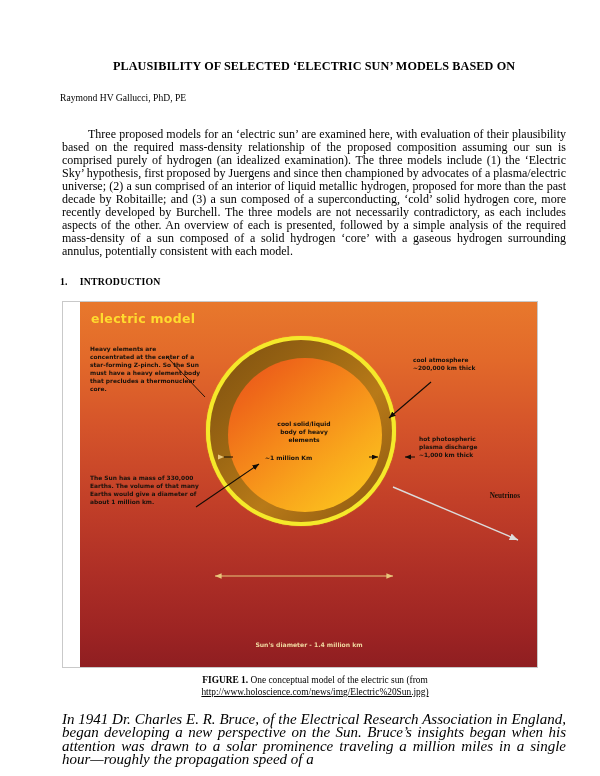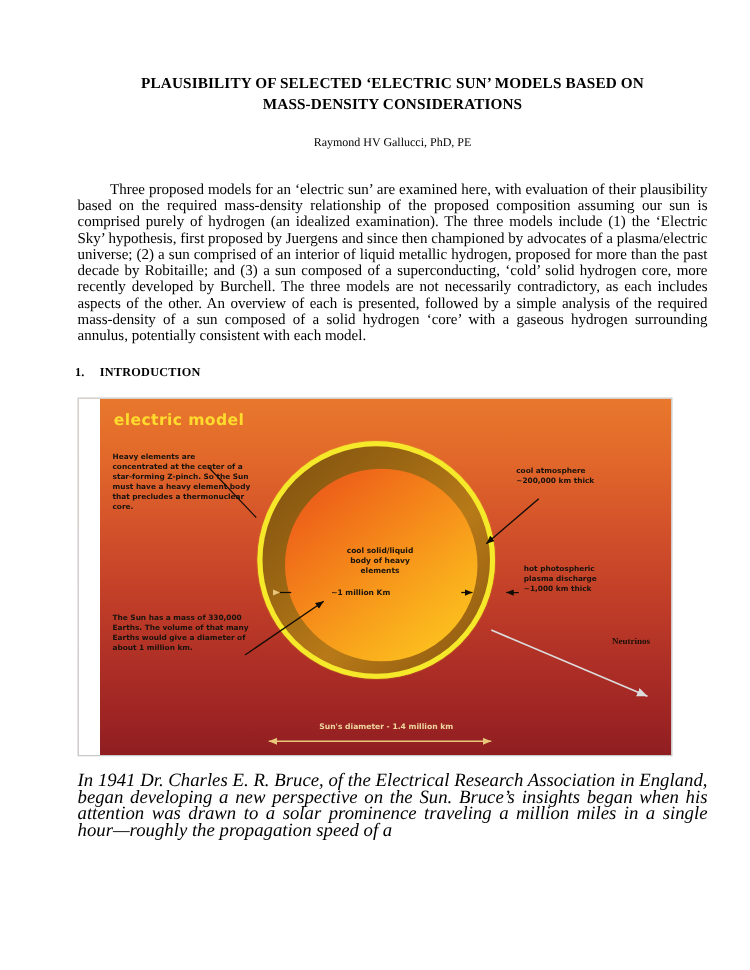--- a/index.html
+++ b/index.html
@@ -31,21 +31,20 @@
     line-height: 17px;
     text-align: center;
     letter-spacing: 0.1px;
     margin: 0 0 0 0;
     padding: 0 2px;
   }
   .title-line { display: block; }
 
   
   .author-block {
-    text-align: center;
     margin-top: 17px;
     font-size: 9.6px;
     line-height: 12.6px;
   }
   .author-name { display: block; }
   .author-emails {
     display: block;
     margin-top: 1px;
   }
   .email-link {
@@ -77,21 +76,21 @@
   .section-name { }
 
   
   .figure-wrap {
     margin-top: 14px;
     margin-left: 2px;
   }
   .figure-frame {
     position: relative;
     width: 476px;
-    height: 287px;
+    height: 367px;
     background: linear-gradient(180deg,
         #e8782c 0%,
         #e2692a 16%,
         #d5542a 34%,
         #c23f28 55%,
         #ae2f26 74%,
         #9d2423 90%,
         #8f1e21 100%);
     overflow: hidden;
     border: 1px solid #c9c9c9;
@@ -240,21 +239,20 @@
     padding: 0 2px;
   }
 </style>
 </head>
 <body>
 
 <div class="page">
 
   <h1 class="doc-title">
     <span class="title-line">PLAUSIBILITY OF SELECTED ‘ELECTRIC SUN’ MODELS BASED ON</span>
-    <span class="title-line">MASS-DENSITY CONSIDERATIONS</span>
   </h1>
 
   <div class="author-block">
     <span class="author-name">Raymond HV Gallucci, PhD, PE</span>
   </div>
 
   <p class="abstract">Three proposed models for an ‘electric sun’ are examined here, with evaluation of their plausibility based on the required mass-density relationship of the proposed composition assuming our sun is comprised purely of hydrogen (an idealized examination).  The three models include (1) the ‘Electric Sky’ hypothesis, first proposed by Juergens and since then championed by advocates of a plasma/electric universe; (2) a sun comprised of an interior of liquid metallic hydrogen, proposed for more than the past decade by Robitaille; and (3) a sun composed of a superconducting, ‘cold’ solid hydrogen core, more recently developed by Burchell.  The three models are not necessarily contradictory, as each includes aspects of the other.  An overview of each is presented, followed by a simple analysis of the required mass-density of a sun composed of a solid hydrogen ‘core’ with a gaseous hydrogen surrounding annulus, potentially consistent with each model.</p>
 
   <div class="section-heading">
     <span class="section-num">1.</span>
@@ -320,17 +318,22 @@
 body of heavy
 elements</div>
       <div class="note-million">~1 million Km</div>
 
       <div class="scale-bar">
         <div class="scale-label">Sun's diameter  -  1.4 million km</div>
       </div>
 
     </div>
 
+    <div class="fig-caption">
+      <span class="cap-label">FIGURE 1.</span>
+      <span>One conceptual model of the electric sun (from</span>
+      <a class="cap-url" href="#">http://www.holoscience.com/news/img/Electric%20Sun.jpg)</a>
+    </div>
   </div>
 
   <p class="closing-par">In 1941 Dr. Charles E. R. Bruce, of the Electrical Research Association in England, began developing a new perspective on the Sun. Bruce’s insights began when his attention was drawn to a solar prominence traveling a million miles in a single hour—roughly the propagation speed of a</p>
 
 </div>
 
 </body></html>

